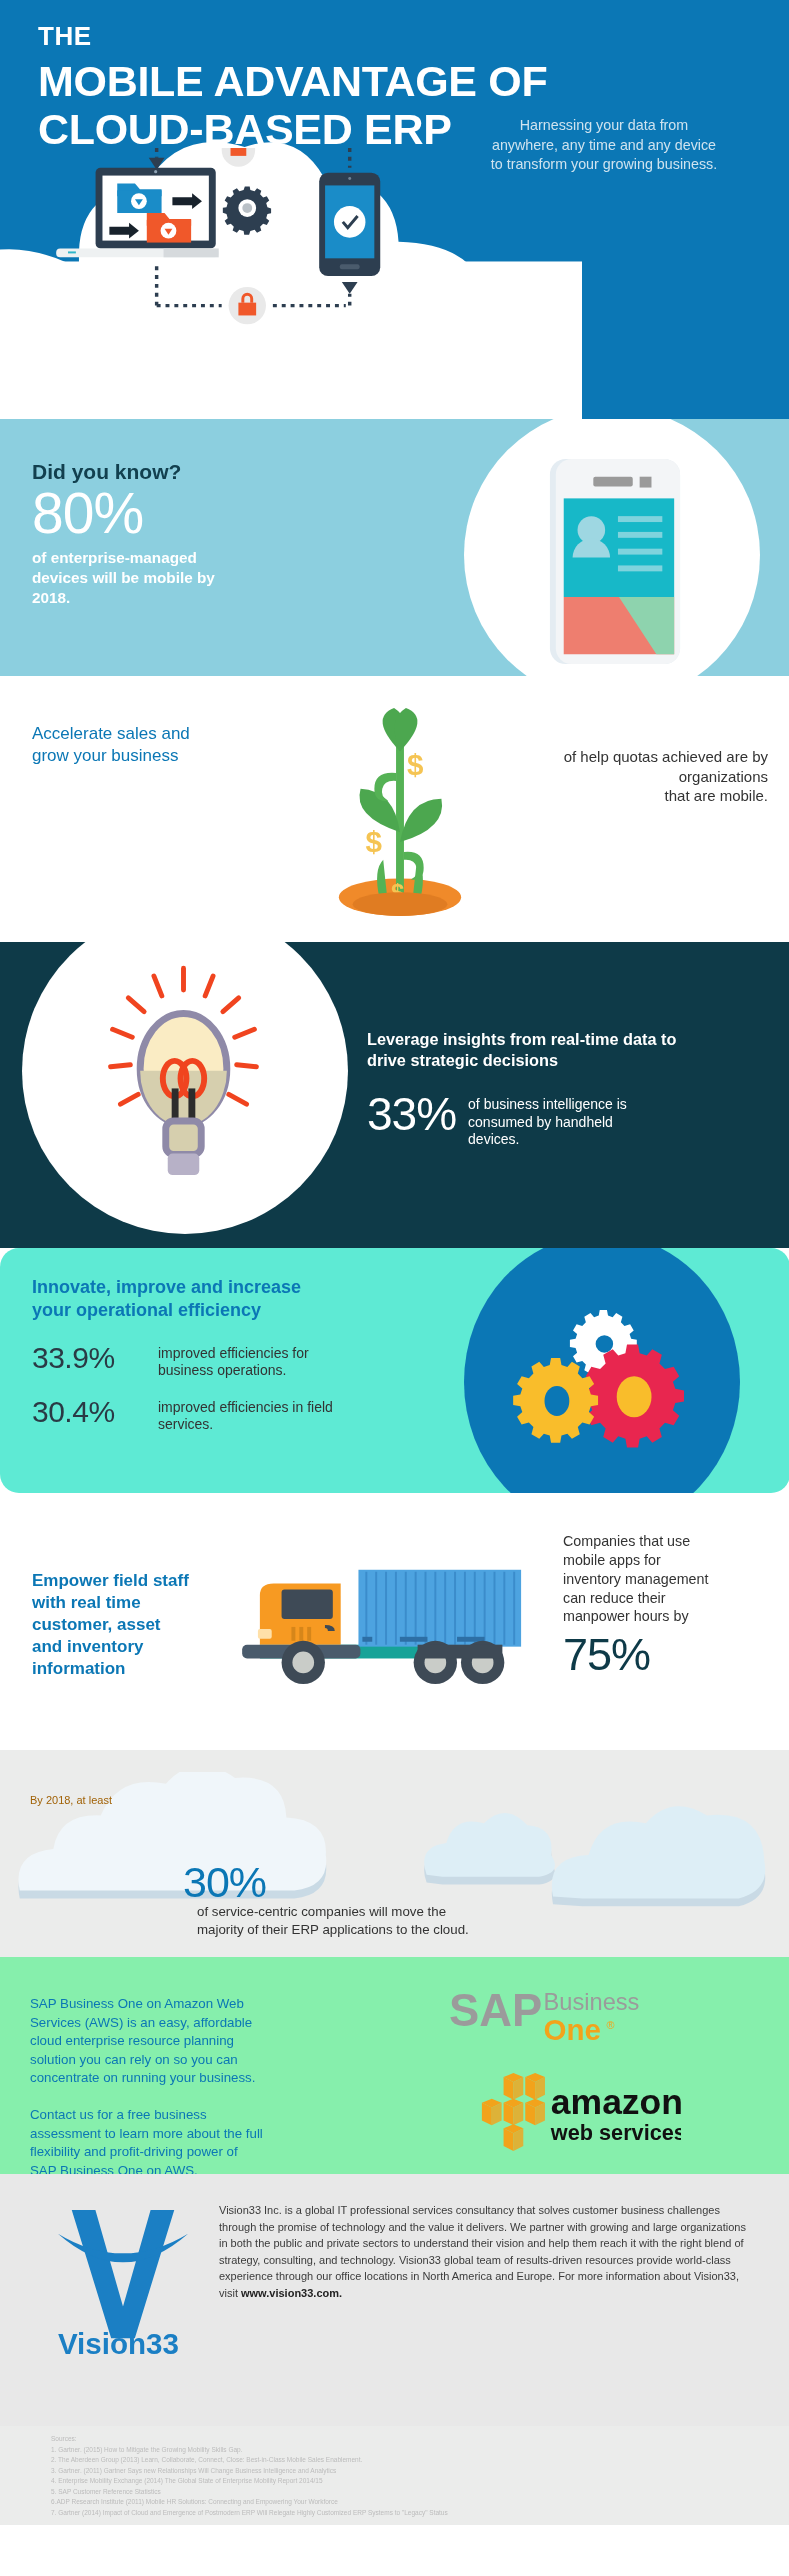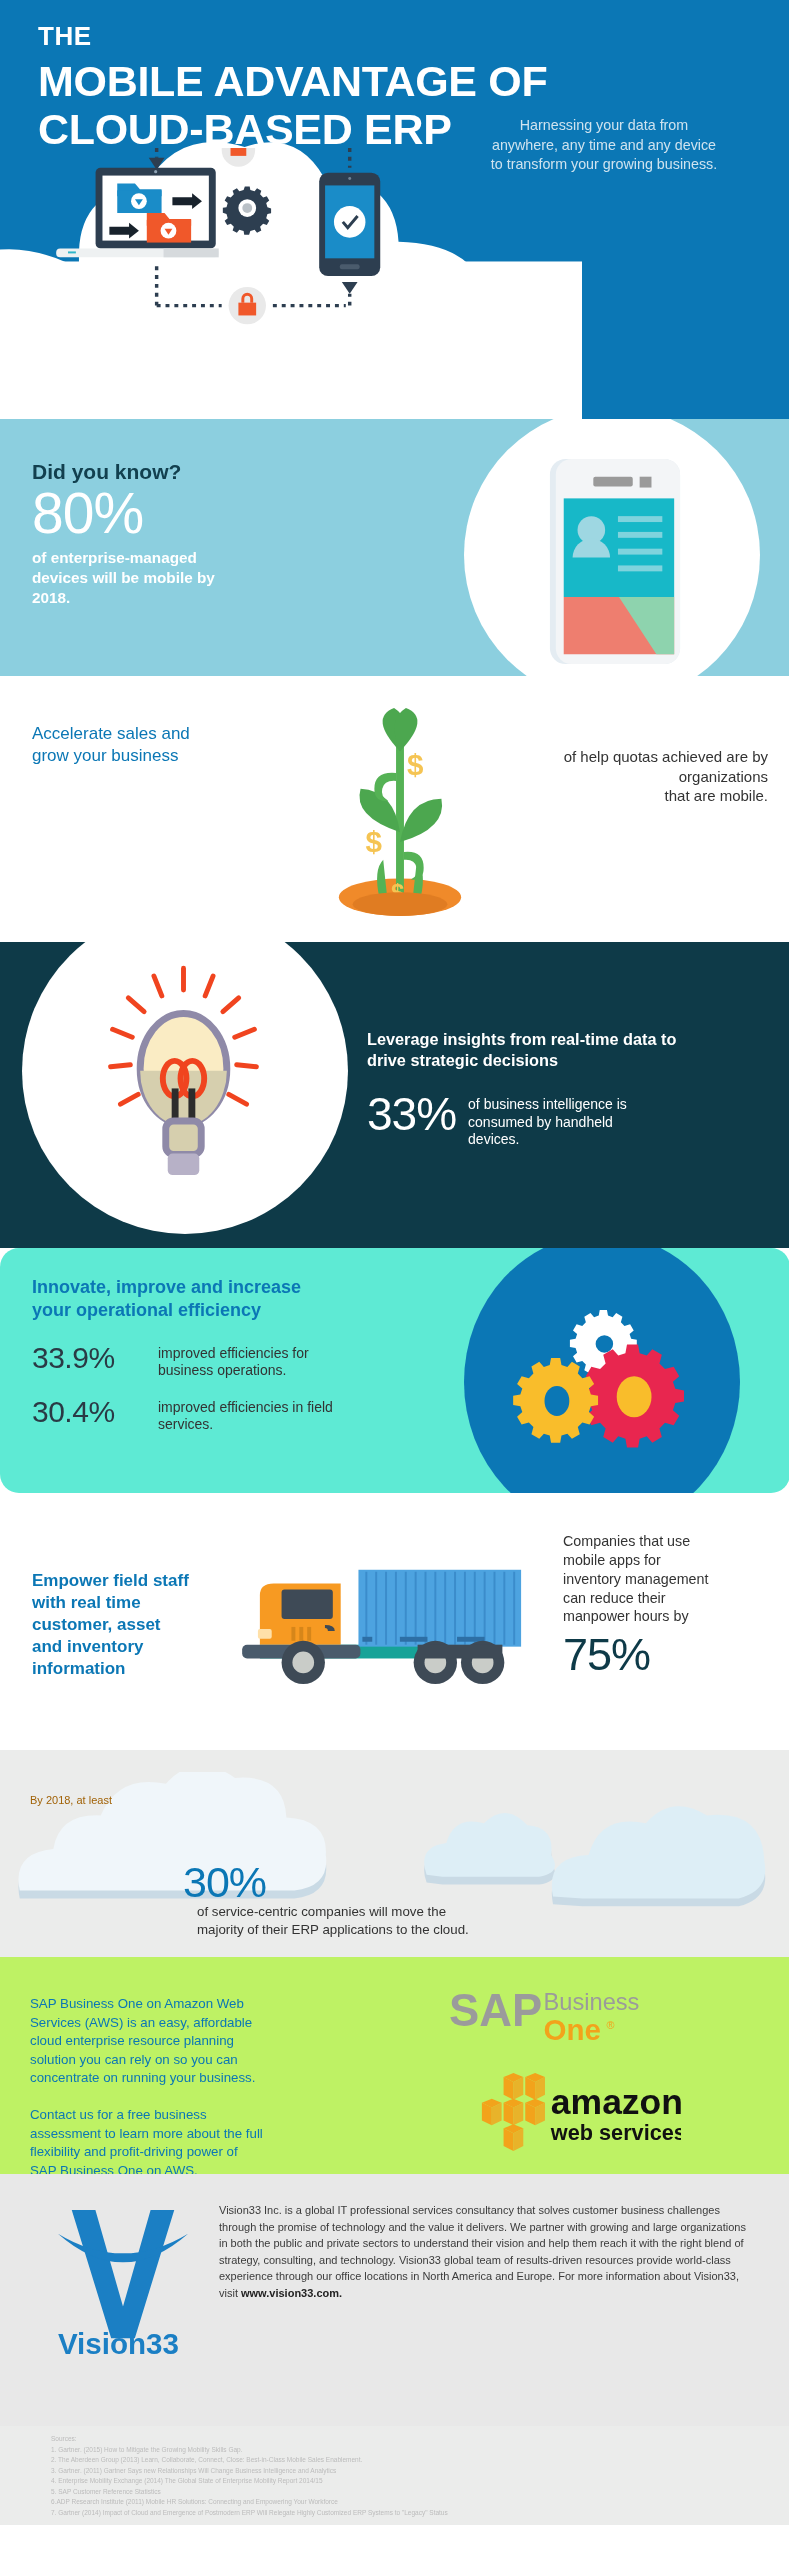--- a/index.html
+++ b/index.html
@@ -196,21 +196,21 @@
   .cloud-sub {
     position: absolute; left: 197px; top: 153px; width: 424px;
     color: #333333; font-size: 13.3px; line-height: 1.35; white-space: pre-line;
   }
   .clouds-svg { position: absolute; left: 0; top: 22px; }
 
   
   .s-sap {
     position: relative;
     height: 217px;
-    background: #bef264;
+    background: #86efac;
     overflow: hidden;
     text-decoration: underline;
   }
   .sap-copy { position: absolute; left: 30px; top: 38px; width: 237px; }
   .sap-p { color: #0b77b5; font-size: 13.3px; line-height: 1.4; margin-bottom: 18px; }
   .sap-logo { position: absolute; left: 449px; top: 28px; }
   .aws-logo { position: absolute; left: 474px; top: 116px; }
 
   
   .s-footer {

